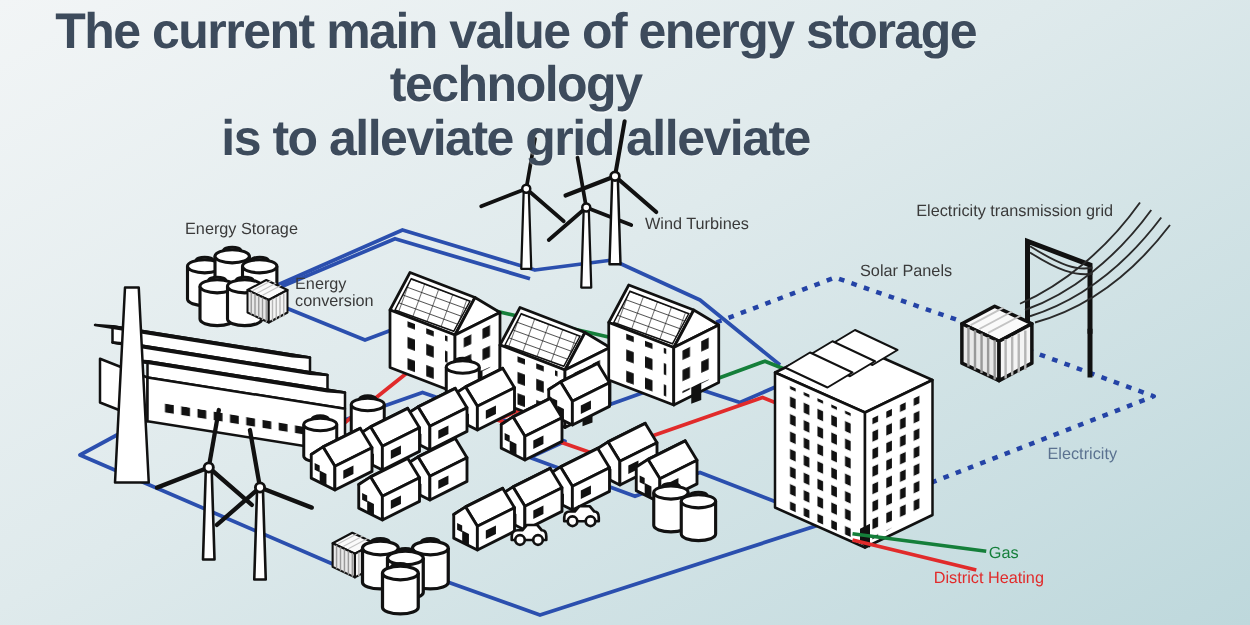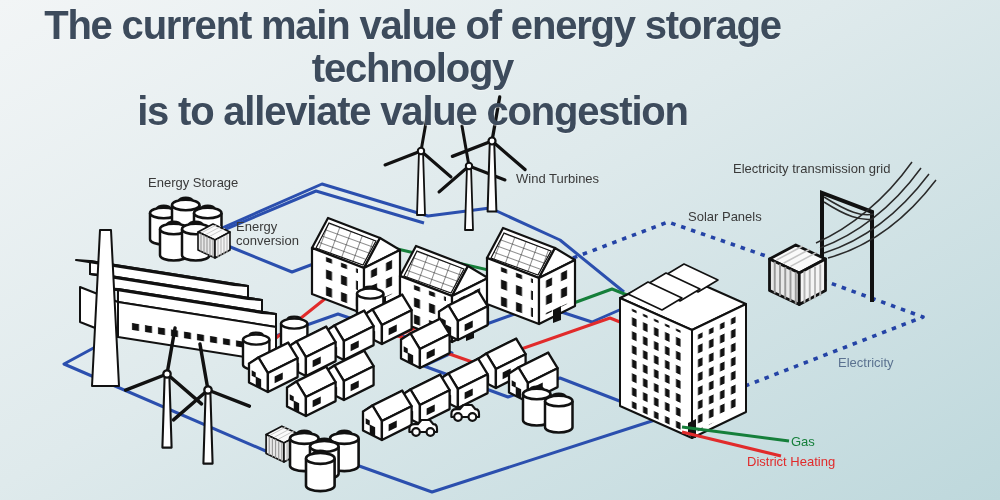--- a/index.html
+++ b/index.html
@@ -26,21 +26,21 @@
   .bld{stroke:#111;stroke-width:2;stroke-linejoin:round;fill:#fff;}
   .bld-thin{stroke:#111;stroke-width:1.6;stroke-linejoin:round;fill:#fff;}
   .wire{stroke:#2a2a2a;stroke-width:1.5;fill:none;}
   .post{stroke:#111;stroke-width:4;fill:none;stroke-linecap:square;}
 </style>
 </head>
 <body>
 
 <div class="title-wrap">
   <div>The current main value of energy storage technology</div>
-  <div>is to alleviate value congestion</div>
+  <div>is to alleviate grid alleviate</div>
 </div>
 
 <svg class="scene" width="1000" height="500" viewBox="0 0 1000 500">
   <defs>
     <pattern id="winL" width="15" height="17" patternUnits="userSpaceOnUse" patternTransform="skewY(20)">
       <rect x="3" y="4" width="6" height="9" fill="#111"></rect>
     </pattern>
     <pattern id="winR" width="15" height="17" patternUnits="userSpaceOnUse" patternTransform="skewY(-24)">
       <rect x="3" y="4" width="6" height="9" fill="#111"></rect>
     </pattern>

